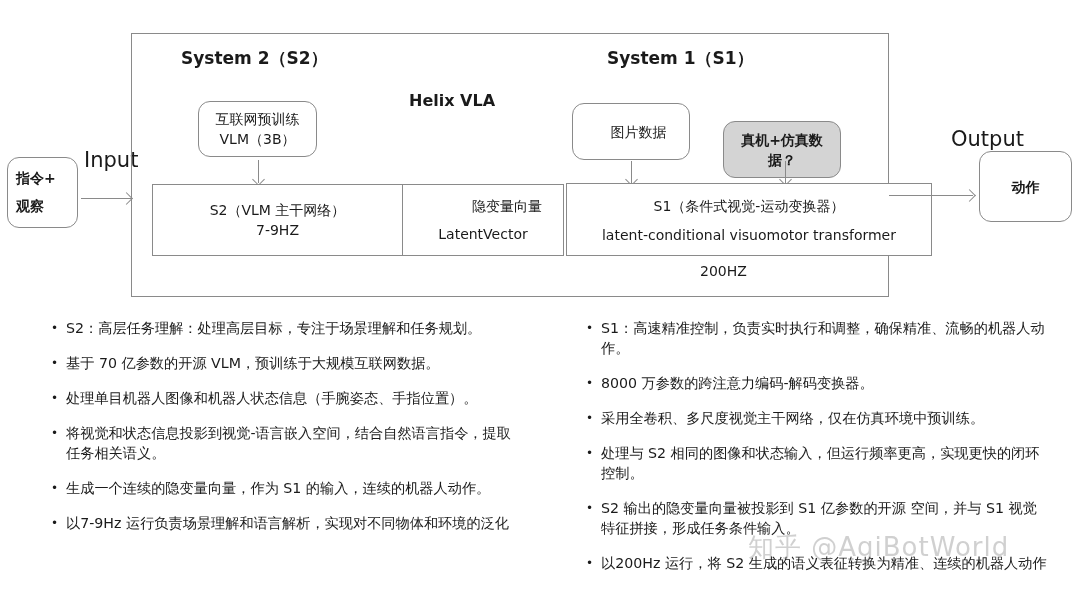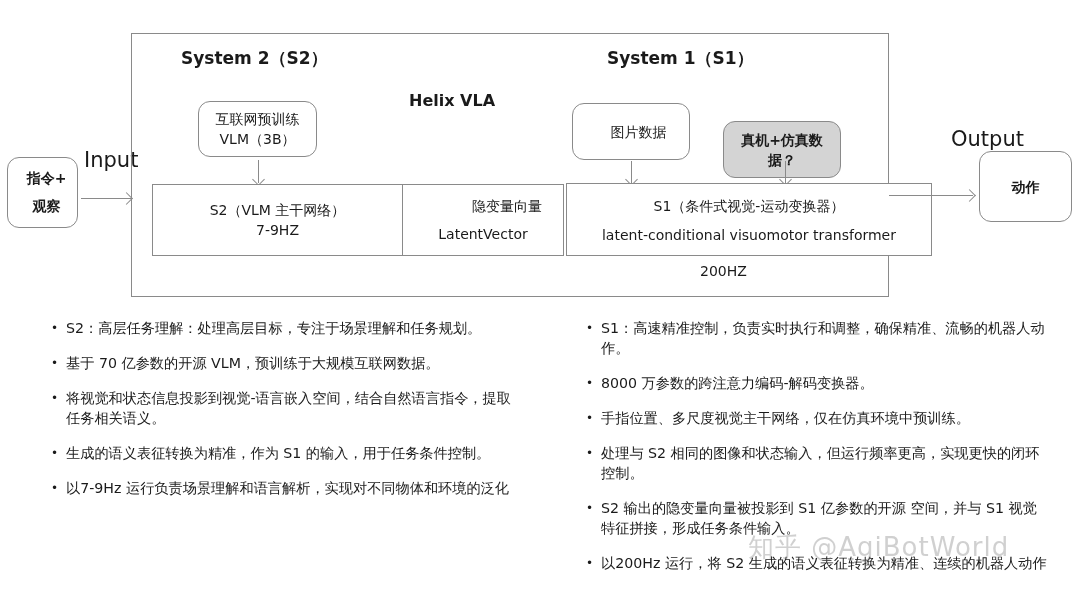--- a/index.html
+++ b/index.html
@@ -1,19 +1,19 @@
 <!DOCTYPE html>
 <html><head>
 <meta charset="utf-8">
 <style>
   html, body { margin: 0; padding: 0; background: #ffffff; }
   body { width: 1080px; height: 596px; position: relative; overflow: hidden;
          font-family: "DejaVu Sans", "Liberation Sans", sans-serif; color: #1a1a1a; }
   .abs { position: absolute; box-sizing: border-box; }
-  .box { border: 1.3px solid #8a8a8a; background: #fff; text-align: center; }
+  .box { border: 1.3px solid #8a8a8a; background: #fff; }
   .rounded { border-radius: 12px; }
   .center { display: flex; flex-direction: column; align-items: center; justify-content: center; text-align: center; }
   .t15 { font-size: 21px; line-height: 20px; }
   .t14 { font-size: 14px; line-height: 20px; }
   .title { font-size: 17px; font-weight: bold; }
   .gray { background: #d4d4d4; margin-top: 20px; }
   .line-h { position: absolute; height: 0; border-top: 1.3px solid #8a8a8a; }
   .line-v { position: absolute; width: 0; border-left: 1.3px solid #8a8a8a; }
   .arrow-r { position: absolute; width: 8px; height: 8px; border-top: 1.3px solid #8a8a8a; border-right: 1.3px solid #8a8a8a; transform: rotate(45deg); }
   .arrow-d { position: absolute; width: 8px; height: 8px; border-bottom: 1.3px solid #8a8a8a; border-right: 1.3px solid #8a8a8a; transform: rotate(45deg); }
@@ -78,27 +78,28 @@
 <div class="abs t15" style="left:911px; top:129px;margin-left:40px;">Output</div>
 <div class="line-h" style="left:889px; top:195px; width:84px;"></div>
 <div class="arrow-r" style="left:965px; top:191px;"></div>
 <div class="abs box rounded center" style="left:979px; top:151px; width:93px; height:71px;">
   <div class="t14" style="font-weight:bold;">动作</div>
 </div>
 
 <ul class="bullets" style="left:51px; top:318px; width:470px;">
   <li>S2：高层任务理解：处理高层目标，专注于场景理解和任务规划。</li>
   <li>基于 70 亿参数的开源 VLM，预训练于大规模互联网数据。</li>
+  <li style="white-space:nowrap;">处理单目机器人图像和机器人状态信息（手腕姿态、手指位置）。</li>
   <li>将视觉和状态信息投影到视觉-语言嵌入空间，结合自然语言指令，提取任务相关语义。</li>
-  <li>生成的语义表征转换为精准，作为 S1 的输入，用于任务条件控制。</li>
+  <li>生成一个连续的隐变量向量，作为 S1 的输入，连续的机器人动作。</li>
   <li>以7-9Hz 运行负责场景理解和语言解析，实现对不同物体和环境的泛化</li>
 </ul>
 
 <ul class="bullets" style="left:586px; top:318px; width:462px;">
   <li>S1：高速精准控制，负责实时执行和调整，确保精准、流畅的机器人动作。</li>
   <li>8000 万参数的跨注意力编码-解码变换器。</li>
-  <li>手指位置、多尺度视觉主干网络，仅在仿真环境中预训练。</li>
+  <li>采用全卷积、多尺度视觉主干网络，仅在仿真环境中预训练。</li>
   <li>处理与 S2 相同的图像和状态输入，但运行频率更高，实现更快的闭环控制。</li>
   <li>S2 输出的隐变量向量被投影到 S1 亿参数的开源 空间，并与 S1 视觉特征拼接，形成任务条件输入。</li>
   <li>以200Hz 运行，将 S2 生成的语义表征转换为精准、连续的机器人动作</li>
 </ul>
 
 <div class="watermark" style="left:748px; top:530px;">知乎 @AgiBotWorld</div>
 
 </body></html>

